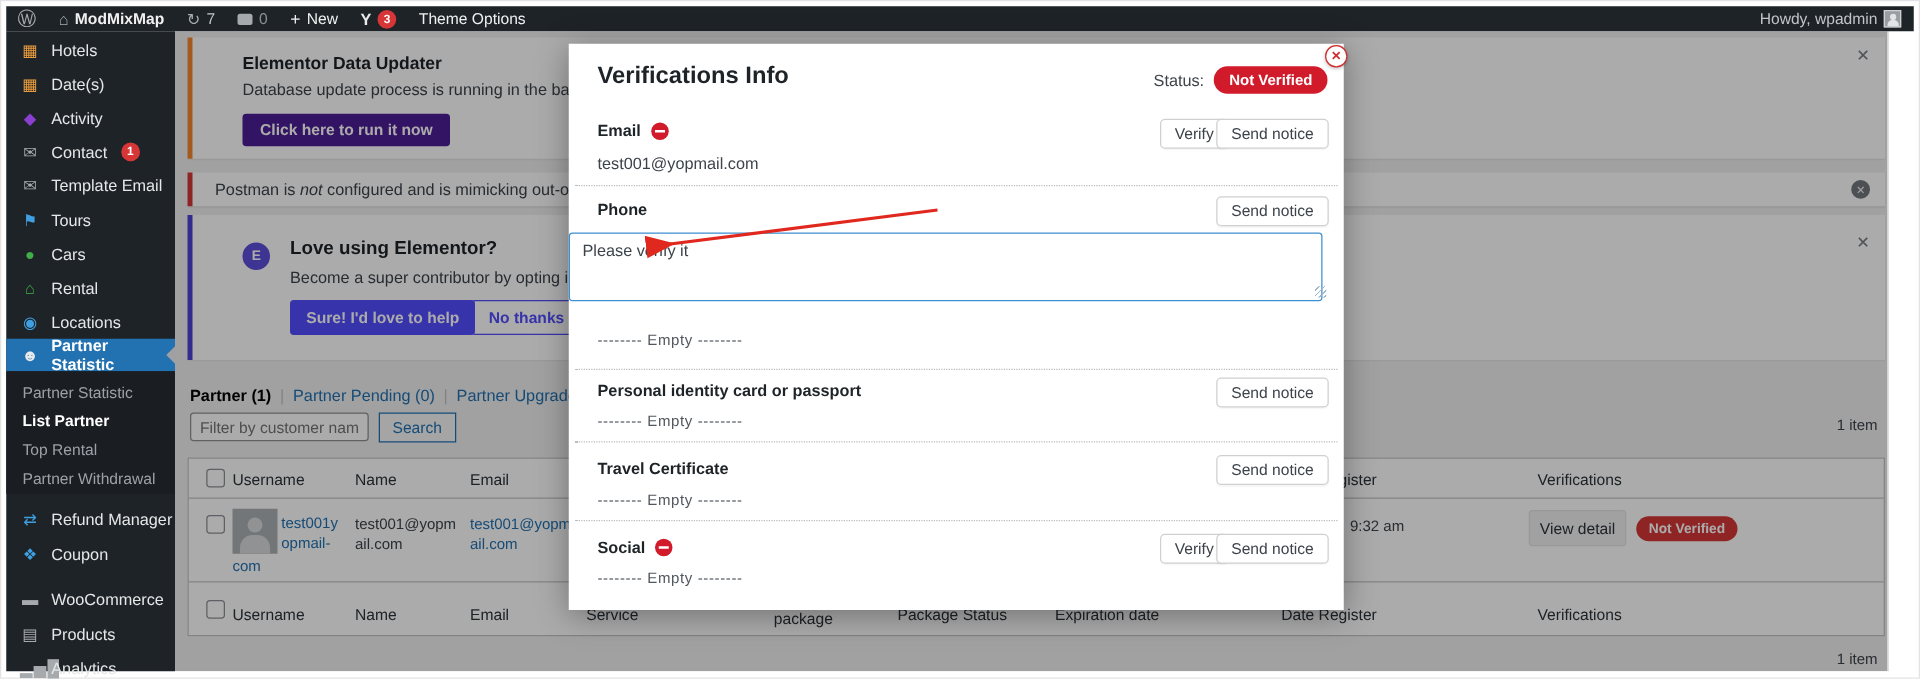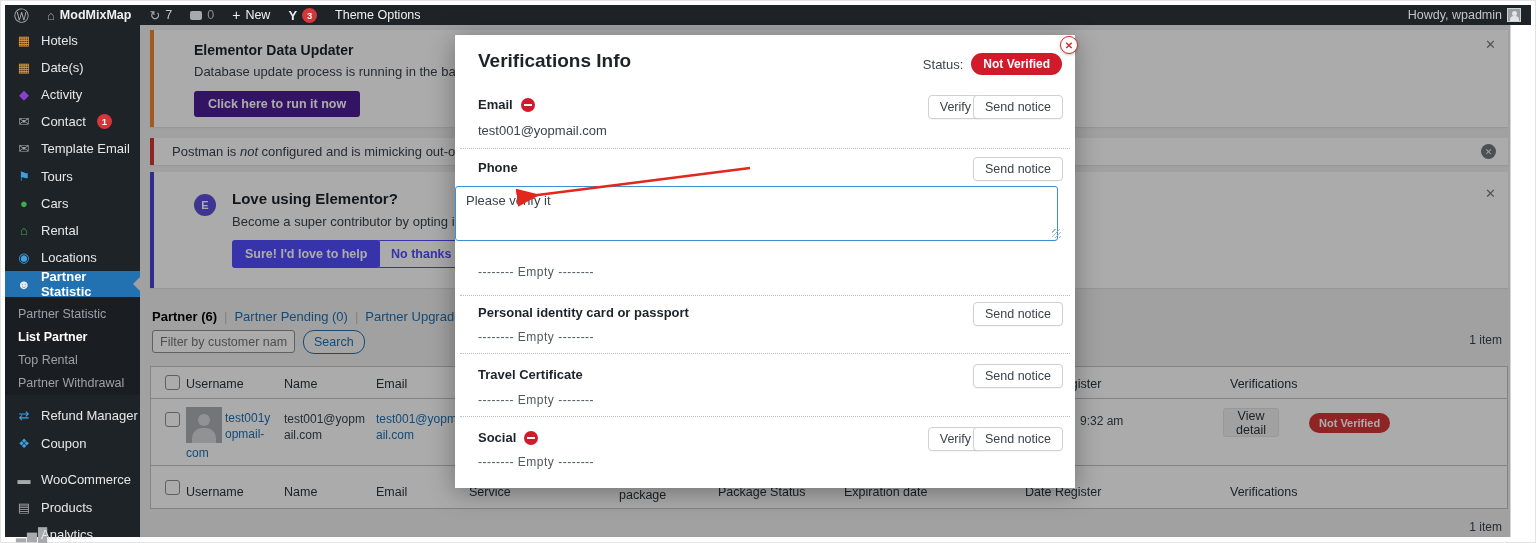--- a/index.html
+++ b/index.html
@@ -70,41 +70,41 @@
   .tabs { position:absolute; left:12px; top:284px; font-size:13px; color:#646970; display:flex; gap:7px; align-items:center;}
   .tab-current { color:#000; font-weight:bold; }
   .tab-link { color:#2271b1; cursor:pointer; }
   .tab-red { color:#d63638; cursor:pointer; white-space:nowrap; }
   .tab-sep { color:#c3c4c7; }
 
   .filter-input { position:absolute; left:12px; top:305px; width:143px; height:23px; border:1px solid #8c8f94;
                   border-radius:3px; font-size:12.5px; padding:0 7px; color:#2c3338; background:#fff;
                   font-family:"Liberation Sans", sans-serif;}
   .btn-search { position:absolute; left:163px; top:305px; height:24px; background:#f6f7f7; border:1px solid #2271b1;
-                color:#2271b1; border-radius:11px; font-size:12.5px; padding:0 10px; cursor:pointer; }
+                color:#2271b1; border-radius:0; font-size:12.5px; padding:0 10px; cursor:pointer; }
   .items-count-top { position:absolute; right:8px; top:308px; font-size:12px; color:#3c434a; }
   .items-count-bottom { position:absolute; right:8px; top:495px; font-size:12px; color:#3c434a; }
 
   .table { position:absolute; left:10px; top:341px; width:1358px; height:143px; background:#fff;
            border:1px solid #c3c4c7; }
   .thead-row { position:absolute; left:0; top:0; width:100%; height:32px; border-bottom:1px solid #c3c4c7; }
   .tfoot-row { position:absolute; left:0; top:98px; width:100%; height:44px; border-top:1px solid #c3c4c7; }
   .th { position:absolute; font-size:12.5px; color:#2c3338; }
   .checkbox { position:absolute; width:15px; height:15px; border:1px solid #8c8f94; border-radius:3px; background:#fff; cursor:pointer;}
   .trow { position:absolute; left:0; top:33px; width:100%; height:65px; }
   .avatar { position:absolute; left:35px; top:7px; width:36px; height:36px; background:#aab0b5; overflow:hidden;}
   .avatar::before { content:""; position:absolute; left:12px; top:7px; width:12px; height:12px; border-radius:50%; background:#d7dadd;}
   .avatar::after { content:""; position:absolute; left:6px; top:21px; width:24px; height:15px; border-radius:10px 10px 0 0; background:#d7dadd;}
   .cell-user { position:absolute; left:74px; top:10px; width:46px; font-size:12px; color:#2271b1;
                word-break:break-all; line-height:1.35; cursor:pointer; }
   .cell-user2 { position:absolute; left:35px; top:46px; width:80px; font-size:12px; color:#2271b1; cursor:pointer;}
   .cell-name { position:absolute; left:133px; top:11px; width:82px; font-size:12px; color:#3c434a; word-break:break-all; line-height:1.35;}
   .cell-email { position:absolute; left:225px; top:11px; width:84px; font-size:12px; color:#2271b1; word-break:break-all; line-height:1.35; cursor:pointer;}
   .cell-date { position:absolute; left:929px; top:14px; font-size:12px; color:#3c434a; }
-  .btn-viewdetail { position:absolute; left:1072px; top:8px; width:56px; height:29px; background:#f0f0f1;
+  .btn-viewdetail { position:absolute; left:1072px; top:8px; width:78px; height:29px; background:#f0f0f1;
                     border:1px solid #e3e3e5; border-radius:3px; font-size:12.5px; color:#2c3338; cursor:pointer;}
   .badge-nv { position:absolute; left:1158px; top:13px; background:#d63638; color:#fff; font-size:11px; font-weight:bold;
               border-radius:11px; padding:4px 10px; }
 
   .overlay { position:absolute; left:0; top:0; width:100%; height:100%; background:rgba(0,0,0,0.33); z-index:5; }
 
   
   .modal { position:absolute; left:455px; top:35px; width:620px; height:453px; background:#fff; z-index:30;
            box-shadow:0 4px 24px rgba(0,0,0,0.35); }
   .modal-title { position:absolute; left:23px; top:15px; font-size:19px; font-weight:bold; color:#1d2327; }
@@ -267,21 +267,21 @@
     <div class="notice n-elem">
       <span class="elem-logo">E</span>
       <h3>Love using Elementor?</h3>
       <p>Become a super contributor by opting in to share no</p>
       <button class="btn-elem-yes">Sure! I'd love to help</button>
       <button class="btn-elem-no">No thanks</button>
       <span class="n-dismiss" style="top:14px">✕</span>
     </div>
 
     <div class="tabs">
-      <span class="tab-current">Partner (6)</span>
+      <span class="tab-current">Partner (1)</span>
       <span class="tab-sep">|</span>
       <span class="tab-link">Partner Pending (0)</span>
       <span class="tab-sep">|</span>
       <span class="tab-link">Partner Upgrade (0)</span>
       <span class="tab-sep">|</span>
       <span class="tab-red">Partne</span>
     </div>
 
     <input class="filter-input" placeholder="Filter by customer name" style="">
     <button class="btn-search">Search</button>

